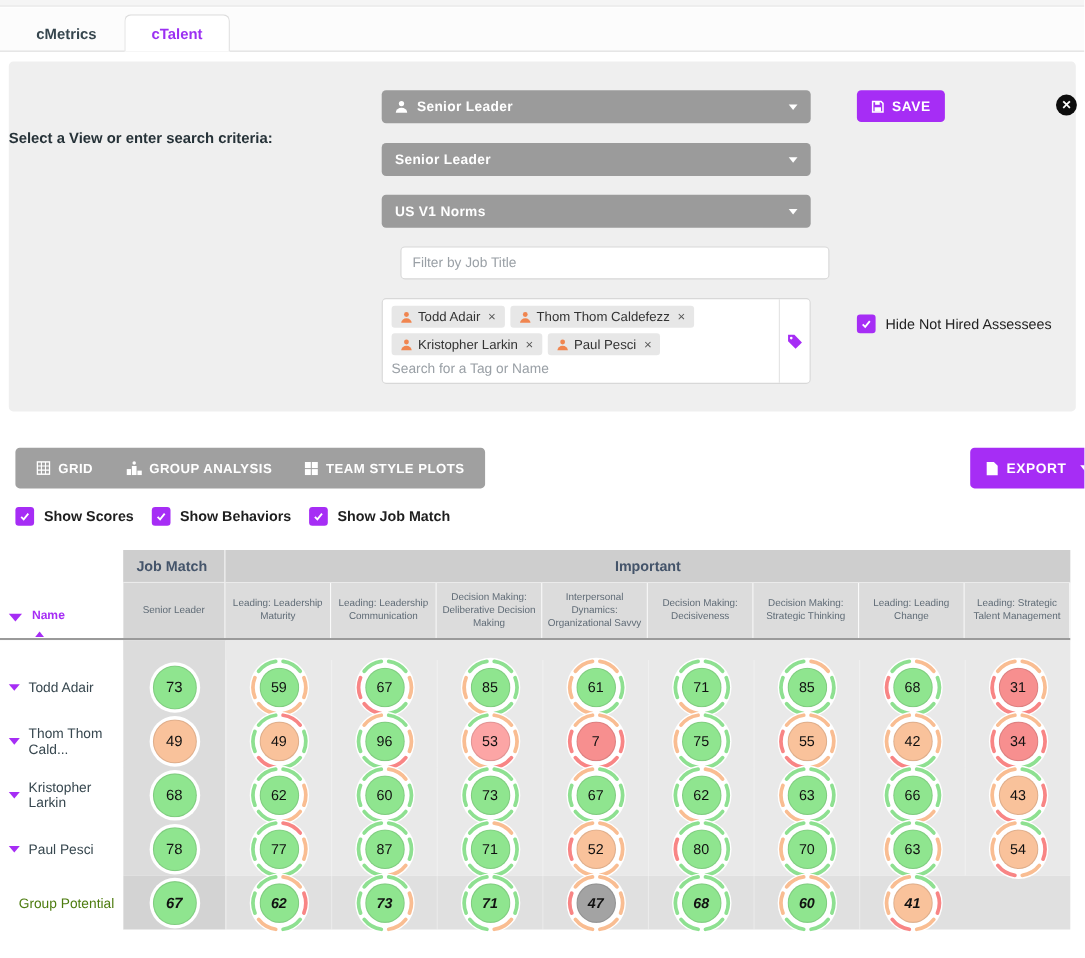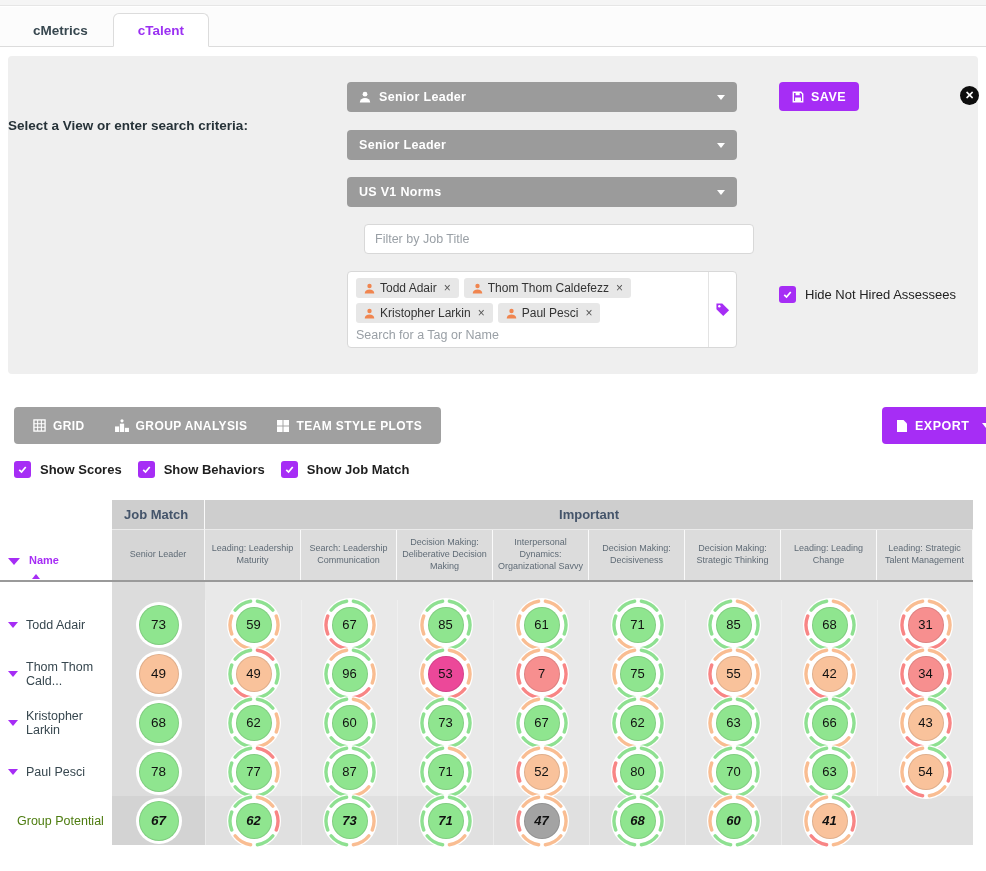--- a/index.html
+++ b/index.html
@@ -255,21 +255,21 @@
       <div class="cell imp-cell">Important</div>
     </div>
     <div class="grow chdr" id="col-header-row">
       <div class="c-name name-hdr">
         <span class="tri-down"></span>
         <span class="nlbl">Name</span>
         <span class="tri-up-sm"></span>
       </div>
     <div class="hcell c-jm jm">Senior Leader</div>
         <div class="hcell c-b">Leading: Leadership Maturity</div>
-        <div class="hcell c-b">Search: Leadership Communication</div>
+        <div class="hcell c-b">Leading: Leadership Communication</div>
         <div class="hcell c-b">Decision Making: Deliberative Decision Making</div>
         <div class="hcell c-b">Interpersonal Dynamics: Organizational Savvy</div>
         <div class="hcell c-b">Decision Making: Decisiveness</div>
         <div class="hcell c-b">Decision Making: Strategic Thinking</div>
         <div class="hcell c-b">Leading: Leading Change</div>
         <div class="hcell c-b">Leading: Strategic Talent Management</div>
       </div>
     <div class="gbody" id="grid-body" style="height: 263px;">
         <div class="stripe" style="left: 0px; width: 112px; top: 0px; height: 263px; background: rgb(255, 255, 255);"></div>
         <div class="stripe" style="left: 112px; width: 93px; top: 0px; height: 214px; background: rgb(220, 220, 220);"></div>
@@ -431,21 +431,21 @@
             <div class="scell c-b">
               <div class="ringwrap">
                 <svg width="54" height="54" viewBox="0 0 54 54">
                   <path d="M 30.34 3.23 A 24 24 0 0 1 45.91 12.22" stroke="#f9bd92" stroke-width="3.4" fill="none" stroke-linecap="round"></path>
                   <path d="M 49.25 18.01 A 24 24 0 0 1 49.25 35.99" stroke="#f9bd92" stroke-width="3.4" fill="none" stroke-linecap="round"></path>
                   <path d="M 45.91 41.78 A 24 24 0 0 1 30.34 50.77" stroke="#f88585" stroke-width="3.4" fill="none" stroke-linecap="round"></path>
                   <path d="M 23.66 50.77 A 24 24 0 0 1 8.09 41.78" stroke="#f9bd92" stroke-width="3.4" fill="none" stroke-linecap="round"></path>
                   <path d="M 4.75 35.99 A 24 24 0 0 1 4.75 18.01" stroke="#f9bd92" stroke-width="3.4" fill="none" stroke-linecap="round"></path>
                   <path d="M 8.09 12.22 A 24 24 0 0 1 23.66 3.23" stroke="#8ee091" stroke-width="3.4" fill="none" stroke-linecap="round"></path>
                 </svg>
-                <div class="inner" style="background: #ec4899;">53</div>
+                <div class="inner" style="background: #fca5a5;">53</div>
               </div>
             </div>
             <div class="scell c-b">
               <div class="ringwrap">
                 <svg width="54" height="54" viewBox="0 0 54 54">
                   <path d="M 30.34 3.23 A 24 24 0 0 1 45.91 12.22" stroke="#f9bd92" stroke-width="3.4" fill="none" stroke-linecap="round"></path>
                   <path d="M 49.25 18.01 A 24 24 0 0 1 49.25 35.99" stroke="#f88585" stroke-width="3.4" fill="none" stroke-linecap="round"></path>
                   <path d="M 45.91 41.78 A 24 24 0 0 1 30.34 50.77" stroke="#f88585" stroke-width="3.4" fill="none" stroke-linecap="round"></path>
                   <path d="M 23.66 50.77 A 24 24 0 0 1 8.09 41.78" stroke="#f88585" stroke-width="3.4" fill="none" stroke-linecap="round"></path>
                   <path d="M 4.75 35.99 A 24 24 0 0 1 4.75 18.01" stroke="#f88585" stroke-width="3.4" fill="none" stroke-linecap="round"></path>

